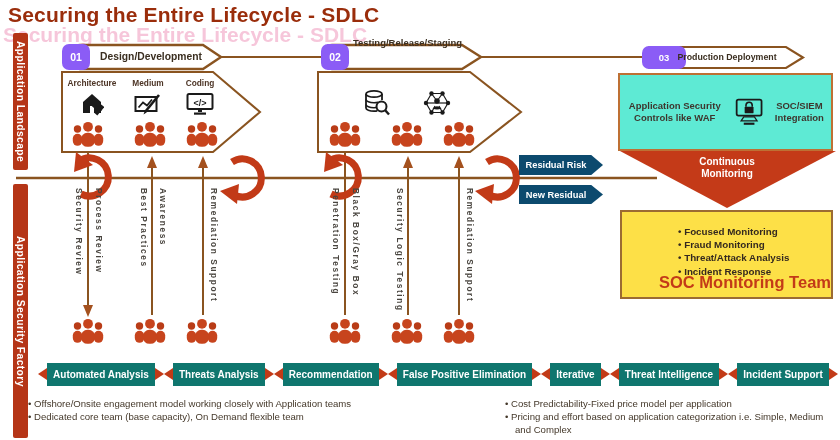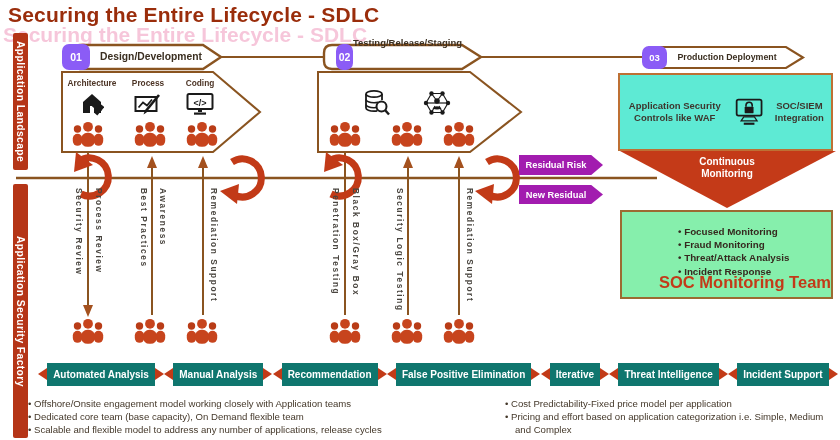--- a/index.html
+++ b/index.html
@@ -20,32 +20,32 @@
   .badge{background:#8b5cf6;border-radius:7px;color:#fff;font-weight:bold;text-align:center;z-index:3;}
   .hlabel{z-index:3;font-weight:bold;color:#3a2e20;text-align:center;}
   
   .pitem{top:78px;width:60px;text-align:center;font-size:8.3px;font-weight:bold;color:#4c3425;z-index:3;}
   .icon{z-index:3;}
   .ppl{z-index:3;width:36px;height:27px;}
   
   .vlab{top:188px;writing-mode:vertical-rl;font-size:8.3px;font-weight:bold;letter-spacing:1.6px;
         color:#49453f;white-space:nowrap;z-index:2;}
   
-  .tag{background:#a21caf;color:#fff;font-size:9.3px;font-weight:bold;z-index:2;
+  .tag{background:#0c4a6e;color:#fff;font-size:9.3px;font-weight:bold;z-index:2;
        display:flex;align-items:center;justify-content:center;padding-right:10px;box-sizing:border-box;
        clip-path:polygon(0 0,86% 0,100% 50%,86% 100%,0 100%);}
   
   .cm-text{left:677px;top:156px;width:100px;text-align:center;color:#fff;font-size:10px;
        font-weight:bold;line-height:12px;z-index:2;}
   
   .prod-box{left:618px;top:73px;width:215px;height:78px;background:#5eead4;border:2px solid #be7034;
        box-sizing:border-box;display:flex;align-items:center;justify-content:center;gap:9px;
        padding:0 5px;z-index:2;}
   .prod-box .ptext{font-size:9.5px;font-weight:bold;color:#3e362e;text-align:center;line-height:12.5px;}
-  .soc-box{left:620px;top:210px;width:213px;height:89px;background:#86efac;border:2px solid #9c6b32;
+  .soc-box{left:620px;top:210px;width:213px;height:89px;background:#fde047;border:2px solid #9c6b32;
        box-sizing:border-box;z-index:2;}
   .soc-box ul{margin:13px 0 0 56px;padding:0;list-style:none;}
   .soc-box li{font-size:9.8px;font-weight:bold;color:#35291f;line-height:13.2px;}
   .soc-box li::before{content:"• ";}
   .soc-title{position:absolute;left:0;bottom:5px;width:100%;text-align:right;
        font-size:16.5px;font-weight:700;color:#c33a18;}
   
   .pipe{left:38px;top:362px;width:800px;height:24px;display:flex;align-items:center;
        justify-content:space-between;z-index:2;}
   .pipe .pbox{background:#0f766e;color:#fff;font-size:10px;font-weight:bold;height:23px;
@@ -118,28 +118,28 @@
     <use href="#cyc-b" transform="translate(245,178)"></use>
     <use href="#cyc-a" transform="translate(318,178)"></use>
     <use href="#cyc-b" transform="translate(500,178)"></use>
 
     <polygon points="620,151 836,151 727,208" fill="#c43a18"></polygon>
   </svg>
 
   <div class="abs badge" style="left:62px;top:44px;width:28px;height:26px;line-height:26px;font-size:10.5px;">01</div>
   <div class="abs hlabel" style="left:92px;top:46px;width:118px;height:22px;line-height:22px;font-size:10.3px;">Design/Development</div>
 
-  <div class="abs badge" style="left:336px;top:44px;width:17px;height:26px;line-height:26px;font-size:10.5px;">02</div>
+  <div class="abs badge" style="left:321px;top:44px;width:28px;height:26px;line-height:26px;font-size:10.5px;">02</div>
   <div class="abs hlabel" style="left:350px;top:32px;width:112px;height:22px;line-height:22px;font-size:9.5px;text-align:right;">Testing/Release/Staging</div>
 
-  <div class="abs badge" style="left:642px;top:46px;width:25px;height:23px;line-height:23px;font-size:9.5px;">03</div>
+  <div class="abs badge" style="left:642px;top:46px;width:44px;height:23px;line-height:23px;font-size:9.5px;">03</div>
   <div class="abs hlabel" style="left:670px;top:48px;width:114px;height:19px;line-height:19px;font-size:8.8px;">Production Deployment</div>
 
   <div class="abs pitem" style="left:62px;">Architecture</div>
-  <div class="abs pitem" style="left:118px;">Process</div>
+  <div class="abs pitem" style="left:118px;">Medium</div>
   <div class="abs pitem" style="left:170px;">Coding</div>
 
   <svg class="abs icon" style="left:80px;top:91px;" width="24" height="25" viewBox="0 0 24 25">
     <path d="M3 11 L12 3 L21 11 V22 H3 Z" fill="#1a1a1a"></path>
     <rect x="10" y="15" width="4" height="7" fill="#fff"></rect>
     <g transform="rotate(40 17 17)">
         <rect x="12" y="15.5" width="10" height="3.4" fill="#1a1a1a"></rect>
         <rect x="18" y="11.5" width="4" height="11" fill="#1a1a1a"></rect>
       </g>
   </svg>
@@ -269,21 +269,21 @@
       <li>Incident Response</li>
     </ul>
     <div class="soc-title">SOC Monitoring Team</div>
   </div>
 
   <div class="abs pipe">
     <span class="tri tri-l"></span>
     <span class="pbox">Automated Analysis</span>
     <span class="tri tri-r"></span>
     <span class="tri tri-l"></span>
-    <span class="pbox">Manual Analysis</span>
+    <span class="pbox">Threats Analysis</span>
     <span class="tri tri-r"></span>
     <span class="tri tri-l"></span>
     <span class="pbox">Recommendation</span>
     <span class="tri tri-r"></span>
     <span class="tri tri-l"></span>
     <span class="pbox">False Positive Elimination</span>
     <span class="tri tri-r"></span>
     <span class="tri tri-l"></span>
     <span class="pbox">Iterative</span>
     <span class="tri tri-r"></span>
@@ -292,21 +292,20 @@
     <span class="tri tri-r"></span>
     <span class="tri tri-l"></span>
     <span class="pbox">Incident Support</span>
     <span class="tri tri-r"></span>
   </div>
 
   <div class="abs notes" style="left:28px;top:397px;width:460px;">
     <ul>
       <li>Offshore/Onsite engagement model working closely with Application teams</li>
       <li>Dedicated core team (base capacity), On Demand flexible team</li>
-      <li>Scalable and flexible model to address any number of applications, release cycles</li>
     </ul>
   </div>
   <div class="abs notes" style="left:505px;top:397px;width:335px;">
     <ul>
       <li>Cost Predictability-Fixed price model per application</li>
       <li>Pricing and effort based on application categorization i.e. Simple, Medium and Complex</li>
     </ul>
   </div>
 
 </div>

